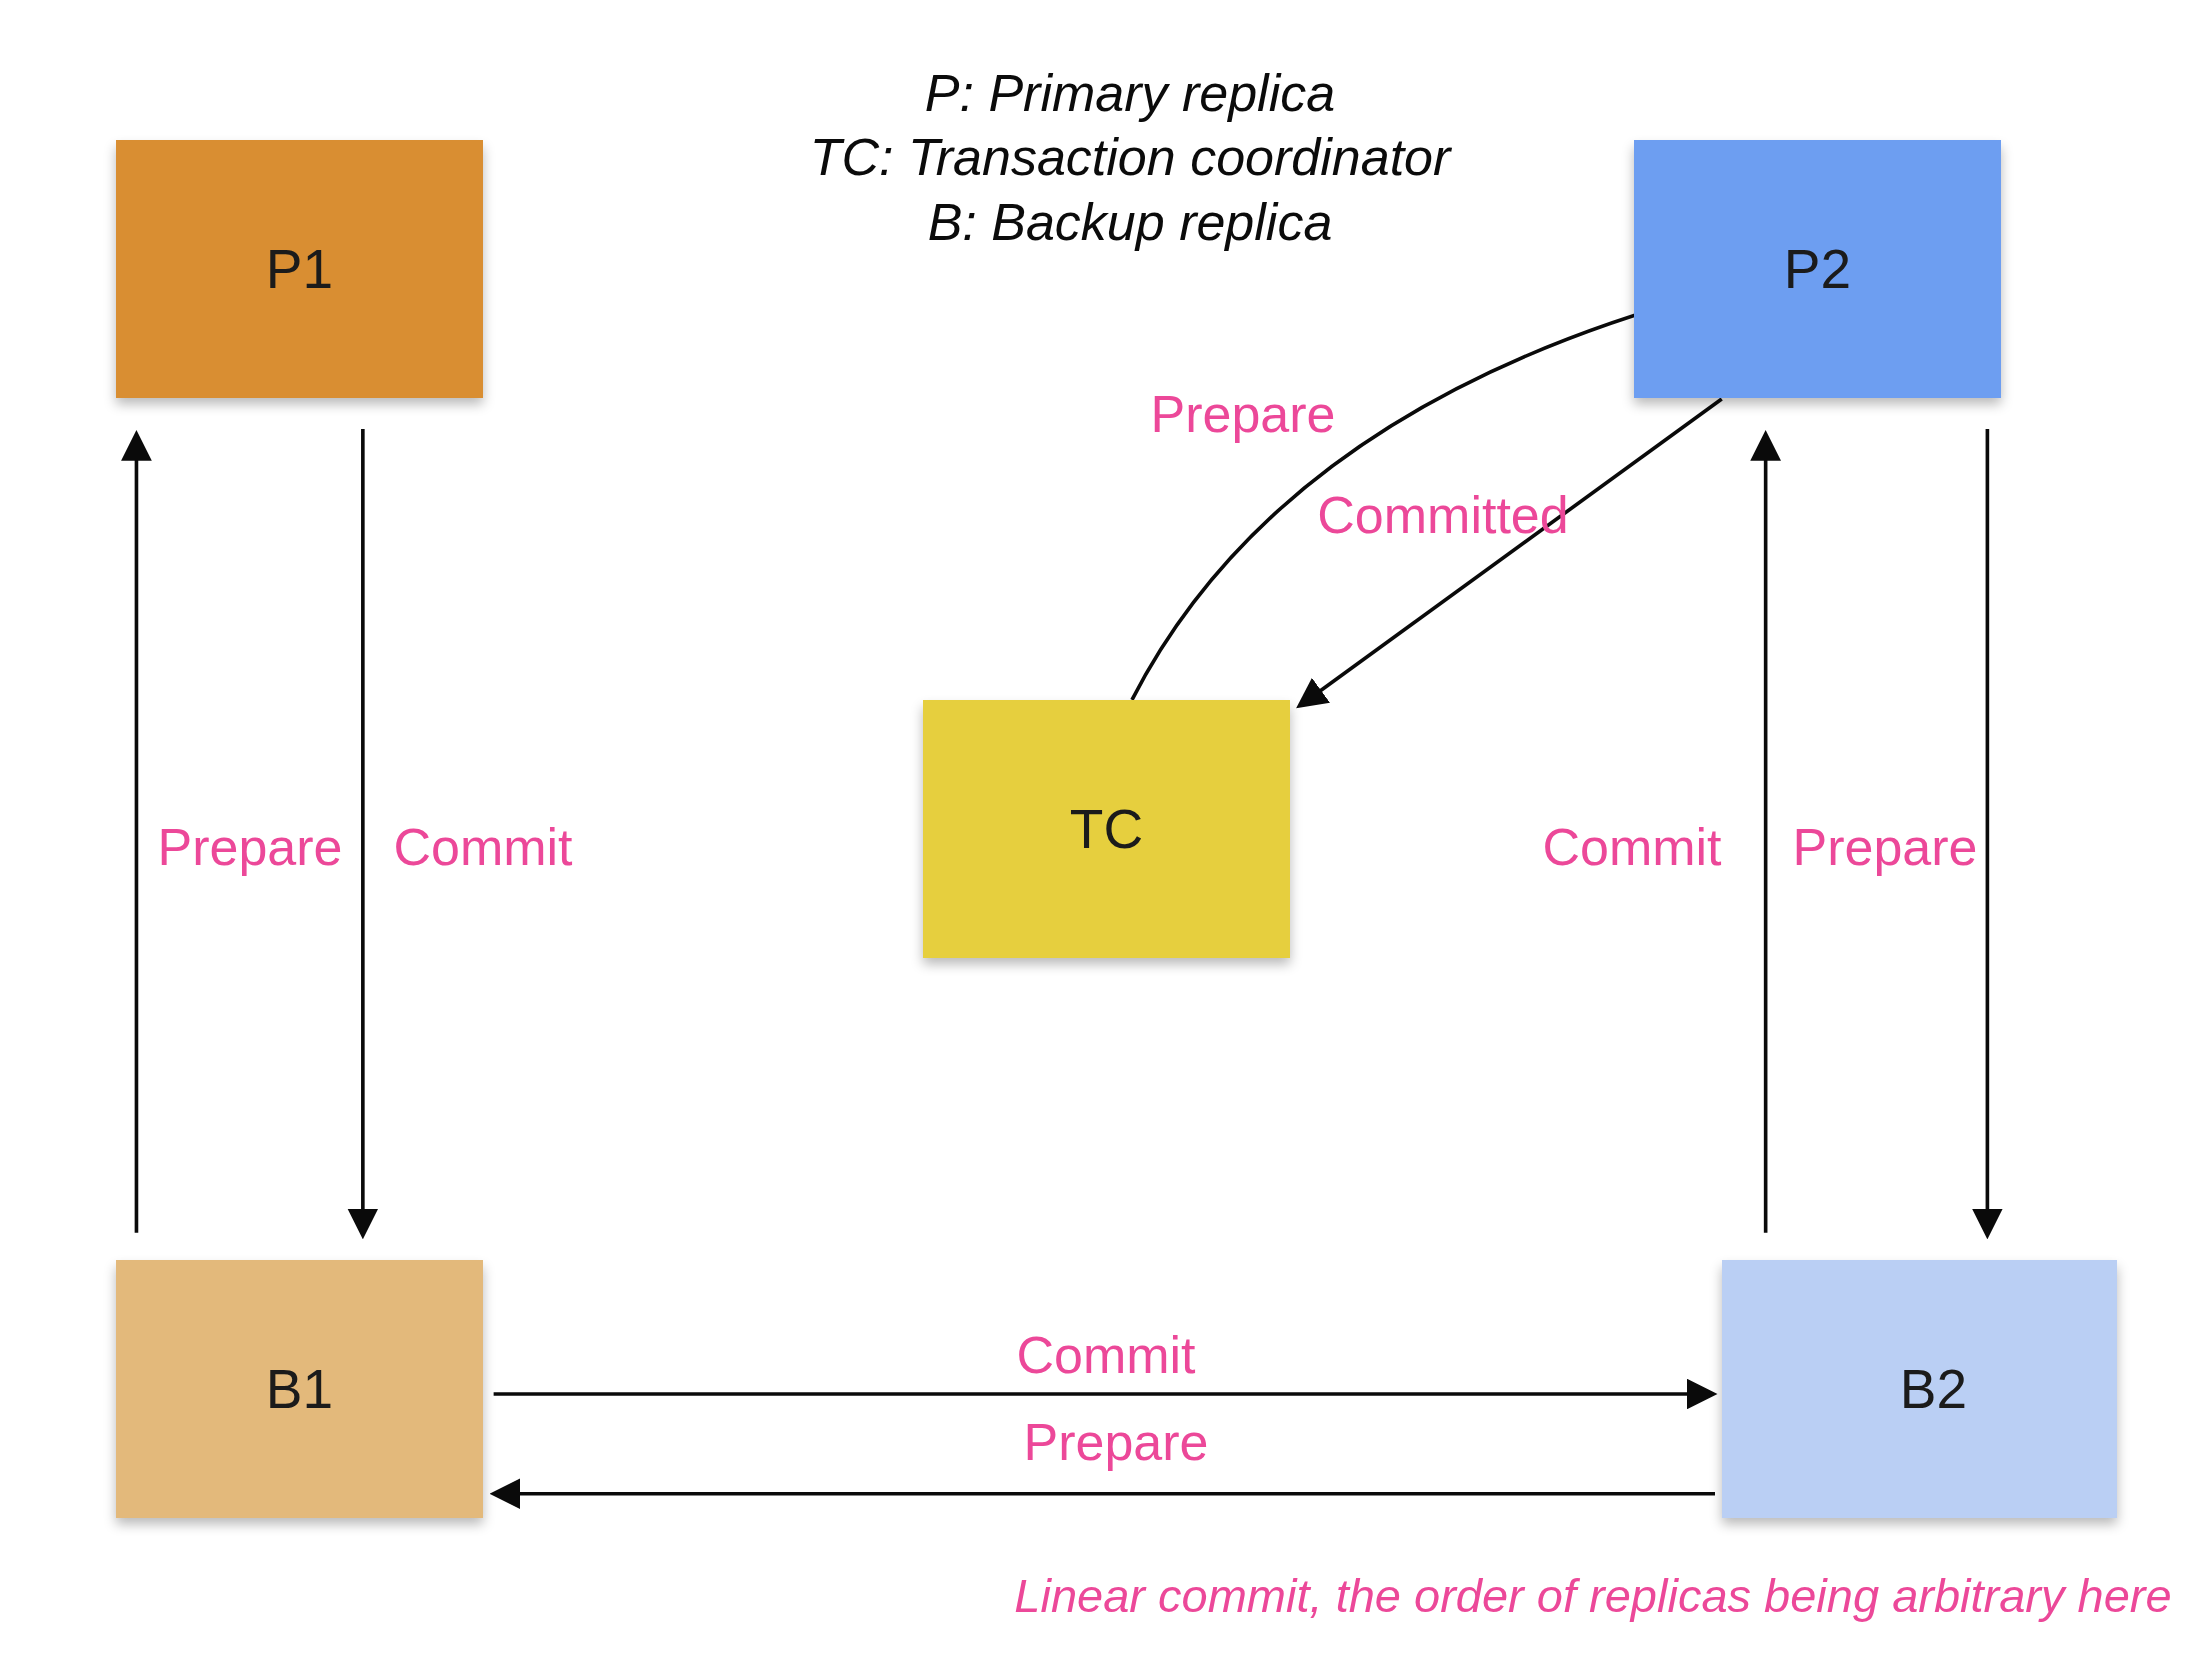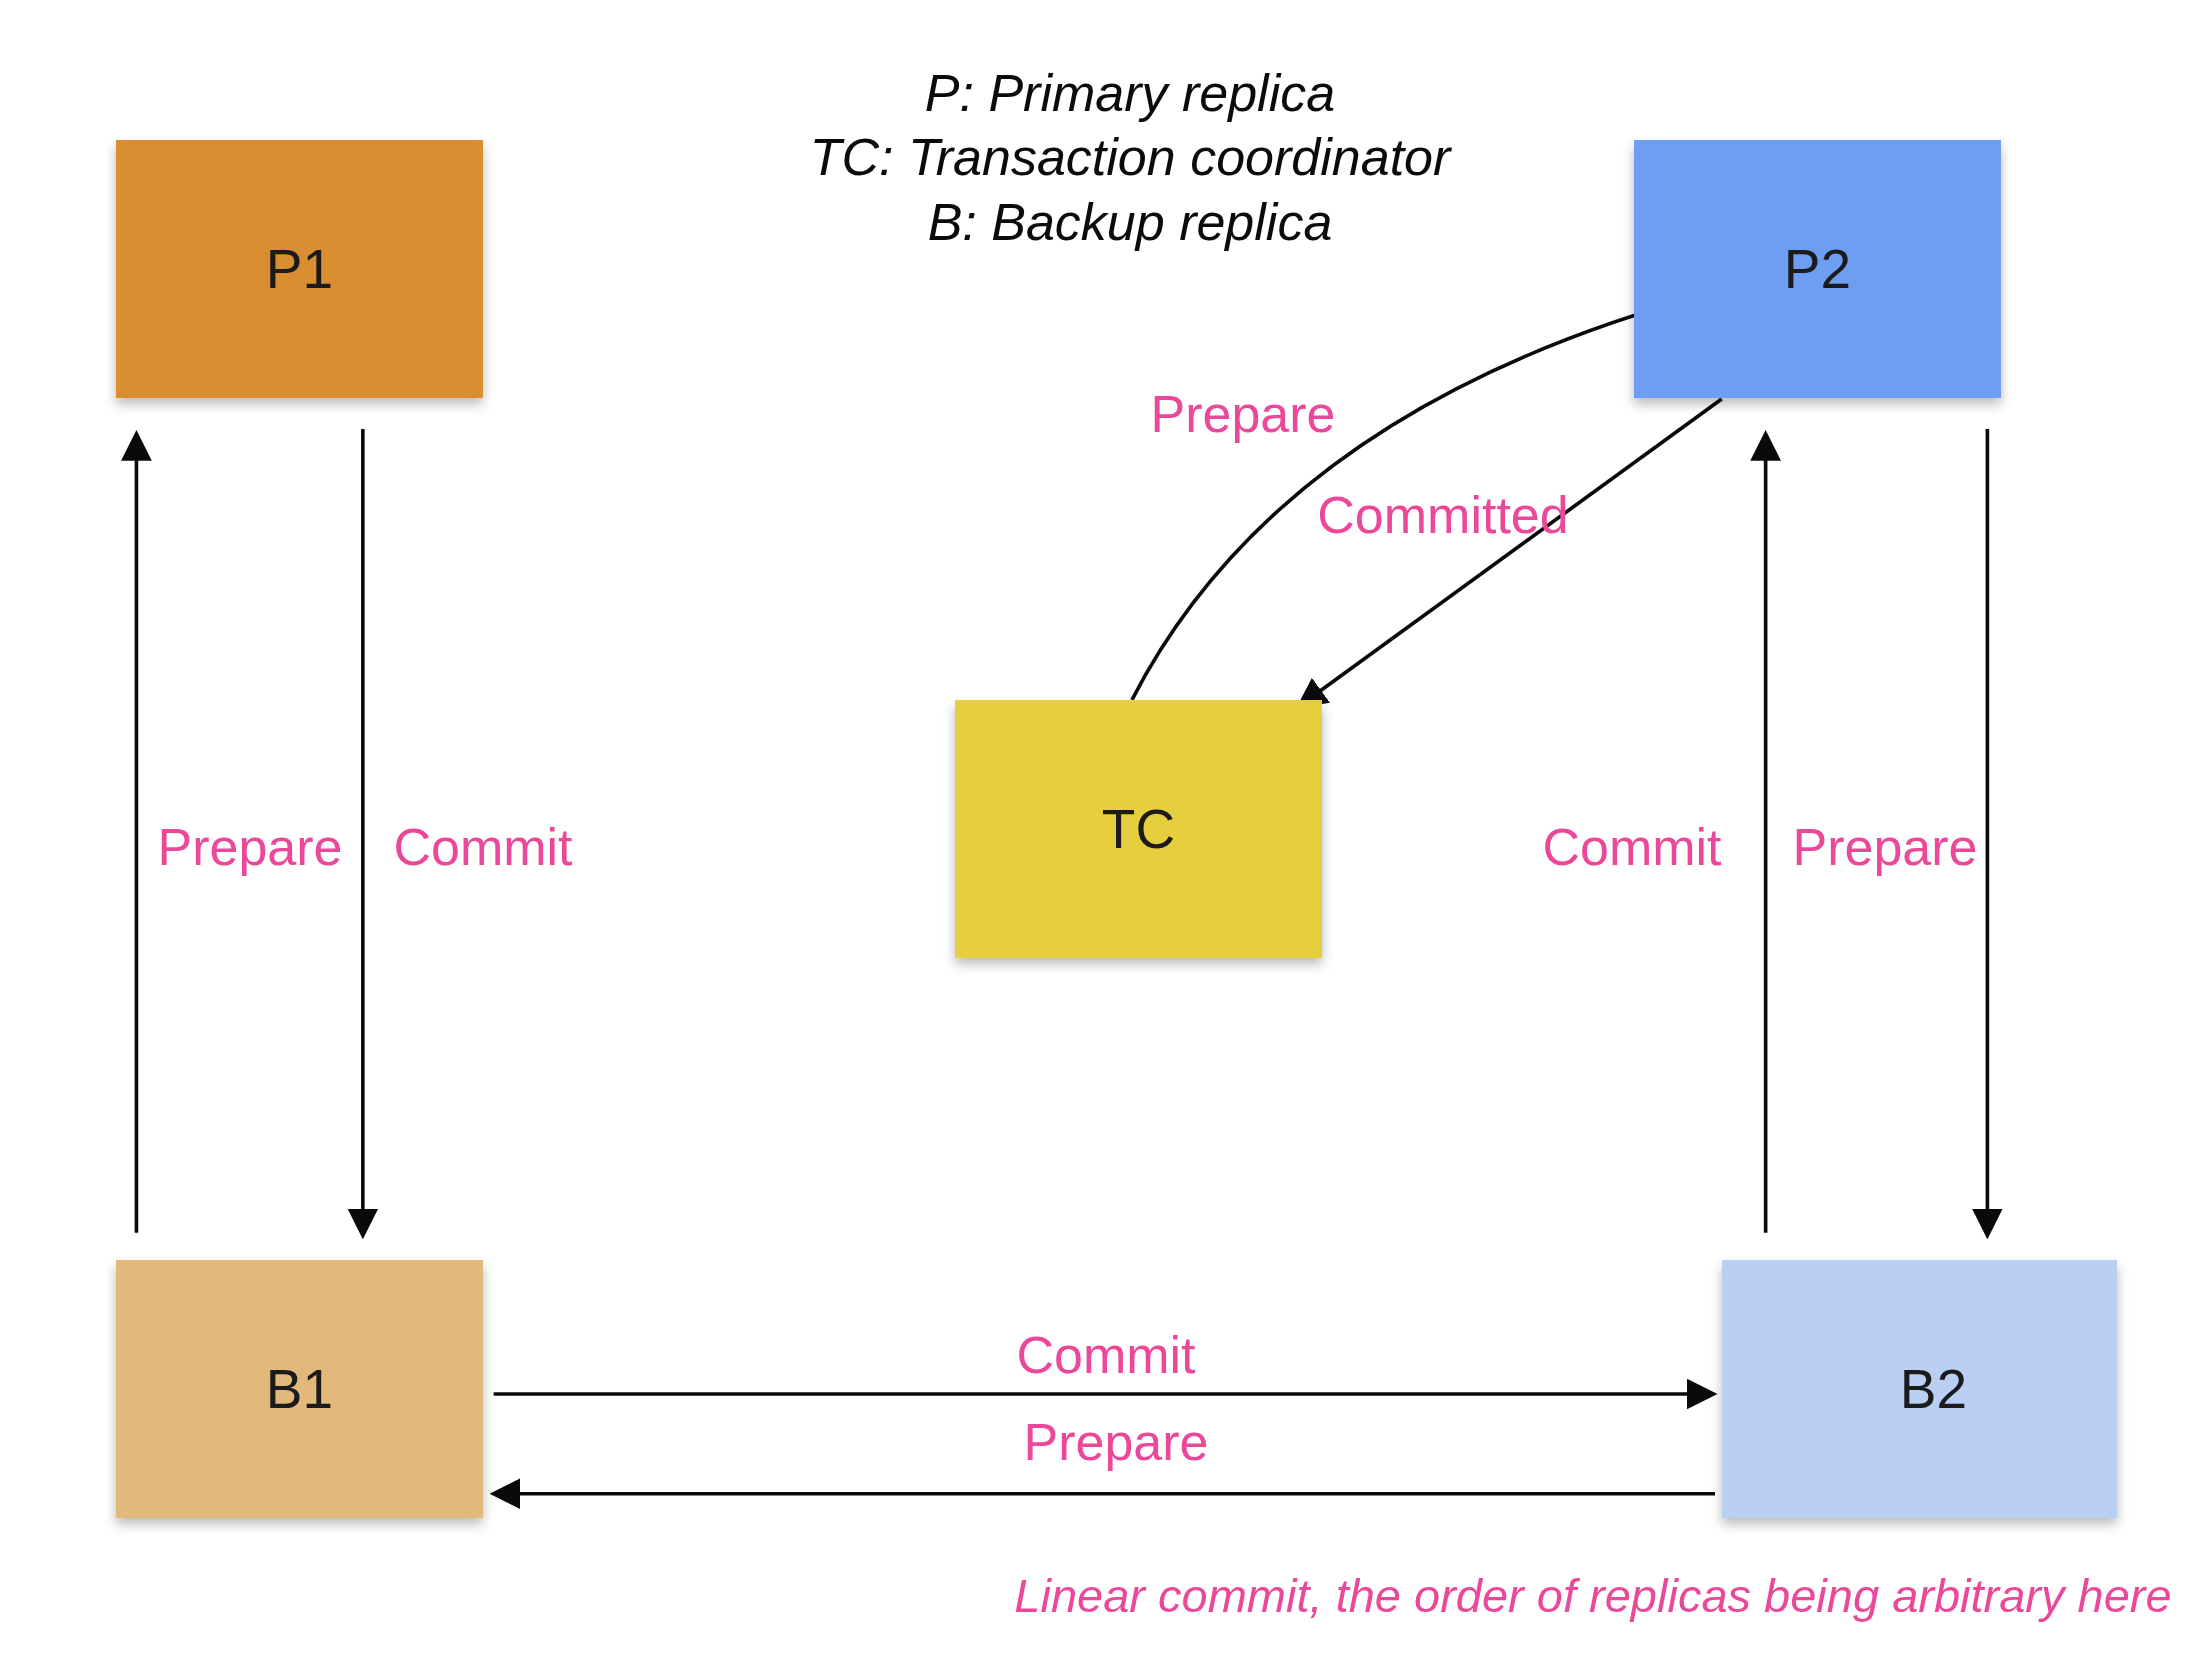--- a/index.html
+++ b/index.html
@@ -12,21 +12,21 @@
   }
   .arrows{position:absolute;left:0;top:0;width:2205px;height:1654px;}
   .node{
     position:absolute;width:367px;height:258px;
     display:flex;align-items:center;justify-content:center;
     font-size:55px;color:#1b1b1b;
     box-shadow:0 7.2px 11.4px rgba(0,0,0,0.28);
   }
   .node-p1{left:116px;top:140px;}
   .node-p2{left:1634px;top:140px;}
-  .node-tc{left:923px;top:700px;margin-left:32px;}
+  .node-tc{left:923px;top:700px;}
   .node-b1{left:116px;top:1260px;}
   .node-b2{left:1722px;top:1260px;}
   .legend{
     position:absolute;left:1130px;top:61px;transform:translateX(-50%);
     font-style:italic;font-size:52px;line-height:1.24;color:#0b0b0b;
     text-align:center;white-space:nowrap;
   }
   .edge-label{
     position:absolute;transform:translate(-50%,-50%);
     font-size:52px;color:#ec4899;white-space:nowrap;

